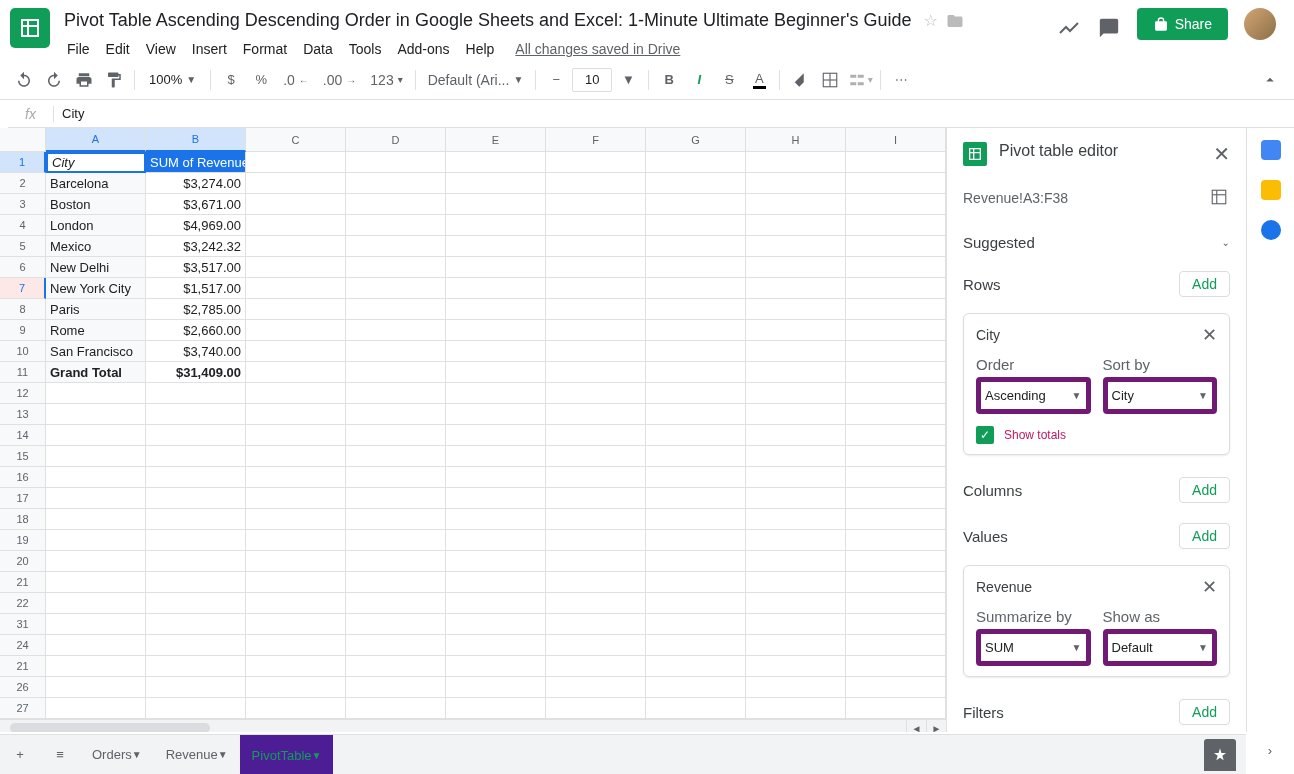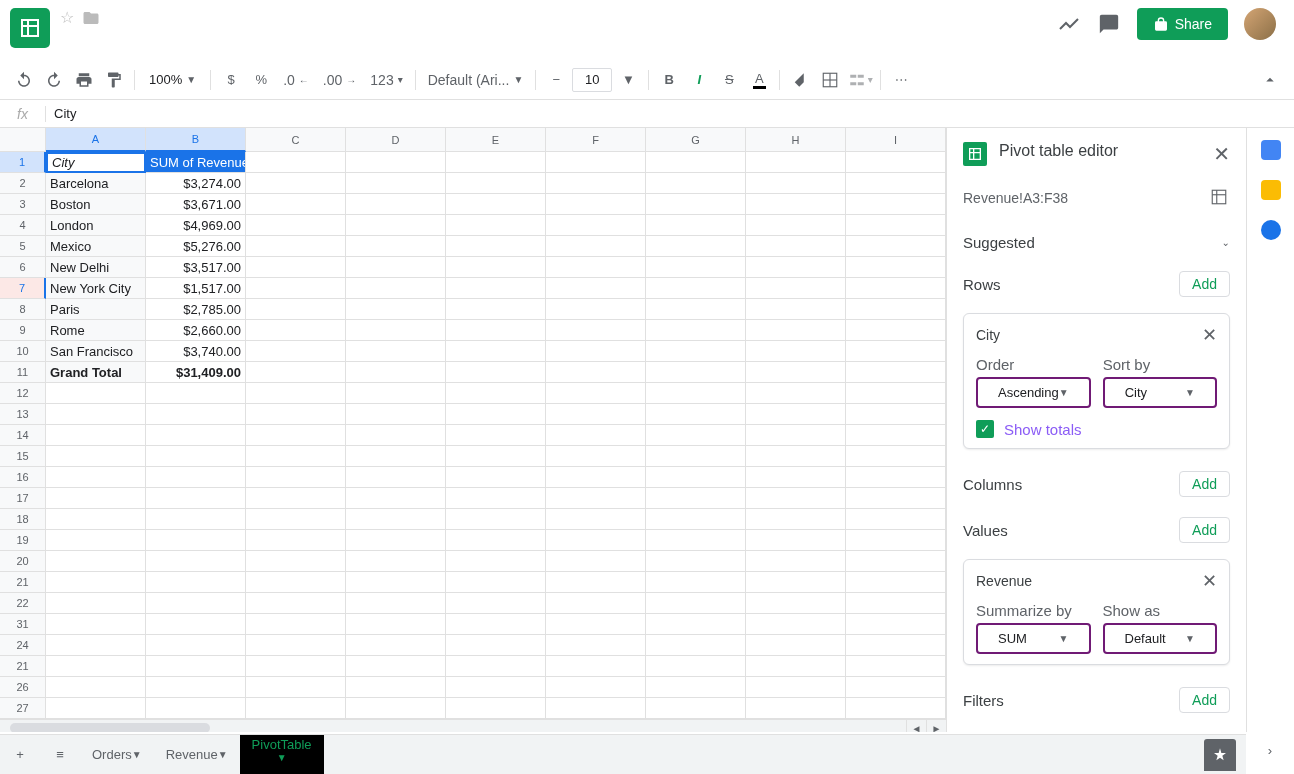--- a/index.html
+++ b/index.html
@@ -10,42 +10,42 @@
   .logo { width: 40px; height: 40px; background: #0f9d58; border-radius: 5px; display: flex; align-items: center; justify-content: center; margin-right: 10px; }
   .logo svg { width: 24px; height: 24px; fill: #fff; }
   .title-block { flex: 1; display: flex; flex-direction: column; }
   .title-row { display: flex; align-items: center; gap: 8px; }
   .doc-title { font-size: 18px; color: #202124; padding: 2px 4px; }
   .star-icon { color: #bbb; font-size: 16px; }
   .folder-icon { color: #bbb; font-size: 16px; }
   .menubar { display: flex; gap: 2px; margin-top: 4px; align-items: center; }
   .menubar .menu-item { padding: 4px 7px; font-size: 14px; color: #202124; cursor: pointer; }
   .save-state { font-size: 14px; color: #5f6368; text-decoration: underline; margin-left: 12px; }
-  .header-right { display: flex; align-items: center; gap: 16px; padding-right: 8px; }
+  .header-right { display: flex; align-items: flex-end; gap: 16px; padding-right: 8px; }
   .hr-icon { width: 24px; height: 24px; color: #5f6368; display: flex; align-items: center; justify-content: center; }
   .share-btn { background: #0f9d58; color: #fff; border-radius: 4px; padding: 8px 16px; font-size: 14px; font-weight: 500; display: flex; align-items: center; gap: 6px; cursor: pointer; }
   .avatar { width: 32px; height: 32px; border-radius: 50%; background: linear-gradient(135deg, #d4a574, #8b6f47); }
   
   
   .toolbar { display: flex; align-items: center; padding: 4px 10px; height: 40px; border-bottom: 1px solid #e0e0e0; gap: 2px; justify-content: center; }
   .tb-btn { width: 28px; height: 28px; display: flex; align-items: center; justify-content: center; color: #5f6368; cursor: pointer; border-radius: 2px; }
   .tb-sep { width: 1px; height: 20px; background: #e0e0e0; margin: 0 4px; }
   .tb-text { padding: 0 6px; font-size: 14px; color: #5f6368; display: flex; align-items: center; gap: 4px; }
   .tb-zoom { display: flex; align-items: center; gap: 4px; padding: 0 8px; }
   .tb-font { min-width: 80px; }
   .tb-size { min-width: 40px; display: flex; align-items: center; justify-content: center; }
   .caret { font-size: 10px; color: #5f6368; }
   .tb-right { margin-left: auto; }
   .bold { font-weight: bold; }
   .italic { font-style: italic; color: #0f9d58; font-weight: bold; }
   .strike { text-decoration: line-through; }
   .text-color { border-bottom: 3px solid #000; }
   
   
-  .formula-bar { display: flex; align-items: center; height: 28px; border-bottom: 1px solid #e0e0e0; }
+  .formula-bar { display: flex; align-items: center; height: 28px; border-bottom: 1px solid #e0e0e0; margin-left: 8px; }
   .fx-label { width: 46px; text-align: center; color: #aaa; font-style: italic; font-size: 14px; border-right: 1px solid #e0e0e0; }
   .fx-val { padding: 0 8px; font-size: 13px; }
   
   
   .main { display: flex; height: 604px; }
   
   
   .sheet-area { flex: 1; display: flex; flex-direction: column; overflow: hidden; position: relative; }
   .sheet { display: grid; grid-template-columns: 46px 100px 100px repeat(7, 100px); }
   .col-hdr, .row-hdr, .corner { background: #f8f9fa; border-right: 1px solid #e0e0e0; border-bottom: 1px solid #e0e0e0; display: flex; align-items: center; justify-content: center; font-size: 11px; color: #5f6368; }
@@ -83,59 +83,72 @@
   .pe-section-title { font-size: 15px; color: #3c4043; }
   .pe-add-btn { border: 1px solid #dadce0; border-radius: 4px; padding: 4px 12px; color: #0f9d58; font-size: 14px; font-weight: 500; cursor: pointer; }
   .pe-suggested { display: flex; align-items: center; justify-content: space-between; padding: 10px 16px; font-size: 15px; color: #3c4043; }
   .pe-card { margin: 6px 16px 12px; border: 1px solid #dadce0; border-radius: 6px; padding: 10px 12px; background: #fff; box-shadow: 0 1px 2px rgba(0,0,0,0.08); }
   .pe-card-head { display: flex; justify-content: space-between; align-items: center; margin-bottom: 10px; }
   .pe-card-title { font-size: 14px; font-weight: 500; color: #3c4043; }
   .pe-card-close { color: #5f6368; font-size: 18px; cursor: pointer; }
   .pe-card-row { display: flex; gap: 12px; }
   .pe-card-col { flex: 1; }
   .pe-card-label { font-size: 15px; color: #5f6368; margin-bottom: 4px; }
-  .pe-select { border: 2px solid #701a75; border-radius: 4px; padding: 6px 20px; font-size: 13px; display: flex; justify-content: space-between; align-items: center; cursor: pointer; }
+  .pe-select { border: 5px solid #701a75; border-radius: 4px; padding: 6px 4px; font-size: 13px; display: flex; justify-content: space-between; align-items: center; cursor: pointer; }
   .pe-check-row { display: flex; align-items: center; gap: 10px; margin-top: 12px; }
   .pe-checkbox { width: 18px; height: 18px; background: #0f9d58; border-radius: 2px; display: flex; align-items: center; justify-content: center; color: #fff; font-size: 12px; }
-  .pe-check-label { font-size: 15px; color: #8b5cf6; }
+  .pe-check-label { font-size: 12px; color: #be185d; }
   
   
   .side-panel { width: 48px; border-left: 1px solid #e0e0e0; display: flex; flex-direction: column; align-items: center; padding-top: 12px; gap: 20px; }
   .sp-icon { width: 20px; height: 20px; border-radius: 4px; }
   .sp-cal { background: #4285f4; }
   .sp-keep { background: #fbbc04; }
   .sp-tasks { background: #1a73e8; border-radius: 50%; }
   .side-toggle { position: absolute; right: 8px; bottom: 8px; width: 32px; height: 32px; display: flex; align-items: center; justify-content: center; color: #5f6368; }
   
   
   .footer { position: absolute; bottom: 0; left: 0; right: 48px; height: 40px; display: flex; align-items: center; background: #f1f3f4; border-top: 1px solid #e0e0e0; }
   .footer-btn { width: 40px; height: 40px; display: flex; align-items: center; justify-content: center; color: #5f6368; cursor: pointer; }
   .tab { padding: 0 12px; height: 40px; display: flex; align-items: center; gap: 0; font-size: 13px; color: #5f6368; cursor: pointer; }
-  .tab.active { background: #000000; color: #0f9d58; font-weight: 500; border-top: 2px solid transparent; flex-direction: column; }
+  .tab.active { background: #4c1d95; color: #0f9d58; font-weight: 500; border-top: 2px solid transparent; }
   .explore-btn { margin-left: auto; width: 32px; height: 32px; margin-right: 10px; background: #5f6368; border-radius: 3px 3px 0 0; display: flex; align-items: center; justify-content: center; }
   
   svg { display: block; }
 </style>
 </head>
 <body>
 
 <div class="header">
   <div class="logo">
     <svg viewBox="0 0 24 24">
         <path d="M3 3h18v18H3V3zm2 2v4h4V5H5zm6 0v4h8V5h-8zM5 11v8h4v-8H5zm6 0v8h8v-8h-8z"></path>
       </svg>
   </div>
   <div class="title-block">
     <div class="title-row">
+      <span class="doc-title">Pivot Table Ascending Descending Order in Google Sheets and Excel: 1-Minute Ultimate Beginner's Guide</span>
       <span class="star-icon">☆</span>
       <span class="folder-icon">
         <svg width="18" height="18" viewBox="0 0 24 24" fill="#bbb">
             <path d="M10 4H4c-1.1 0-2 .9-2 2v12c0 1.1.9 2 2 2h16c1.1 0 2-.9 2-2V8c0-1.1-.9-2-2-2h-8l-2-2z"></path>
           </svg>
       </span>
+    </div>
+    <div class="menubar">
+      <span class="menu-item">File</span>
+      <span class="menu-item">Edit</span>
+      <span class="menu-item">View</span>
+      <span class="menu-item">Insert</span>
+      <span class="menu-item">Format</span>
+      <span class="menu-item">Data</span>
+      <span class="menu-item">Tools</span>
+      <span class="menu-item">Add-ons</span>
+      <span class="menu-item">Help</span>
+      <span class="save-state">All changes saved in Drive</span>
     </div>
   </div>
   <div class="header-right">
     <div class="hr-icon">
         <svg width="24" height="24" viewBox="0 0 24 24" fill="none" stroke="#5f6368" stroke-width="2">
           <polyline points="3,17 9,11 13,15 21,7"></polyline>
         </svg>
       </div>
     <div class="hr-icon">
         <svg width="22" height="22" viewBox="0 0 24 24" fill="#5f6368">
@@ -290,21 +303,21 @@
         <div class="cell right">$4,969.00</div>
         <div class="cell"></div>
         <div class="cell"></div>
         <div class="cell"></div>
         <div class="cell"></div>
         <div class="cell"></div>
         <div class="cell"></div>
         <div class="cell"></div>
         <div class="row-hdr">5</div>
         <div class="cell row-first-col">Mexico</div>
-        <div class="cell right">$5,276.00</div>
+        <div class="cell right">$3,242.32</div>
         <div class="cell"></div>
         <div class="cell"></div>
         <div class="cell"></div>
         <div class="cell"></div>
         <div class="cell"></div>
         <div class="cell"></div>
         <div class="cell"></div>
         <div class="row-hdr">6</div>
         <div class="cell row-first-col">New Delhi</div>
         <div class="cell right">$3,517.00</div>

